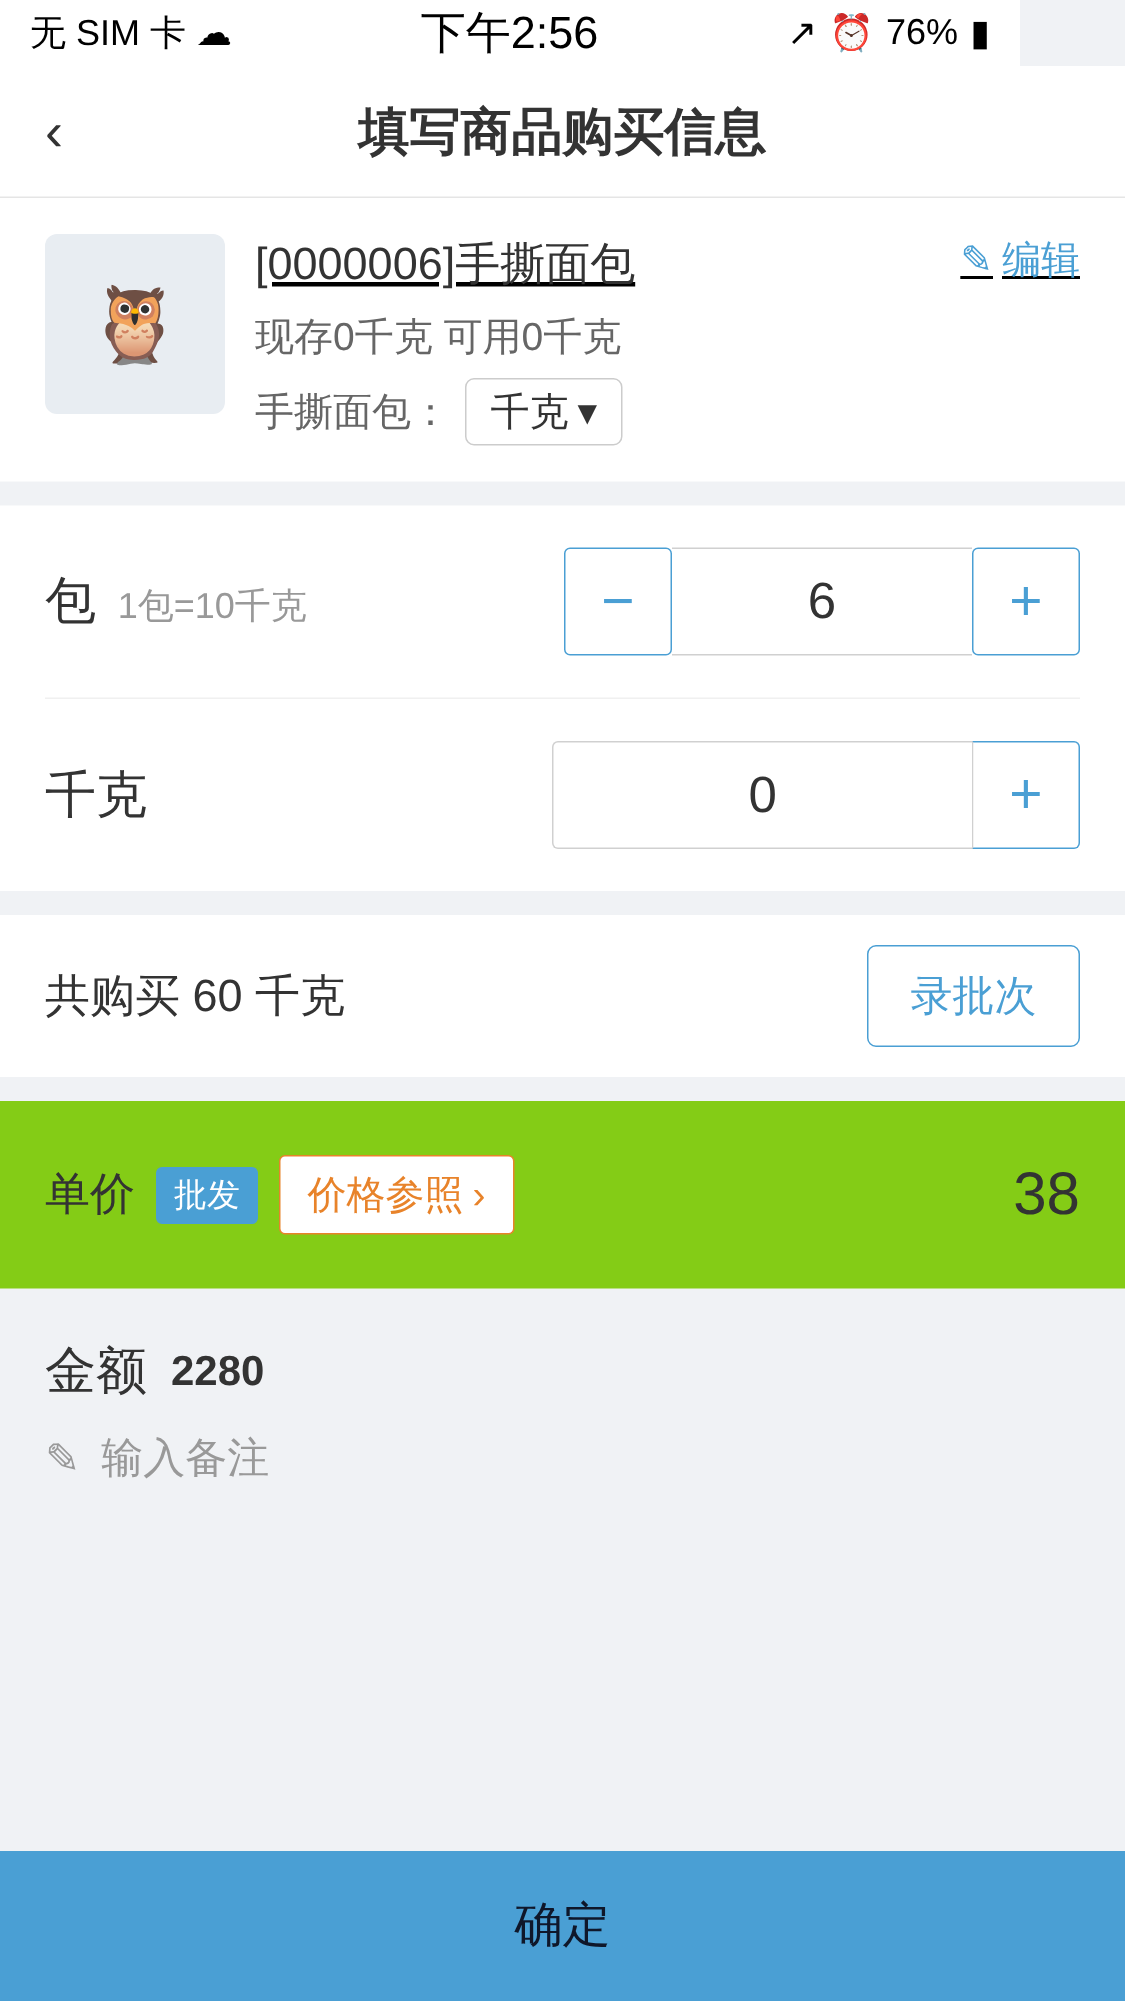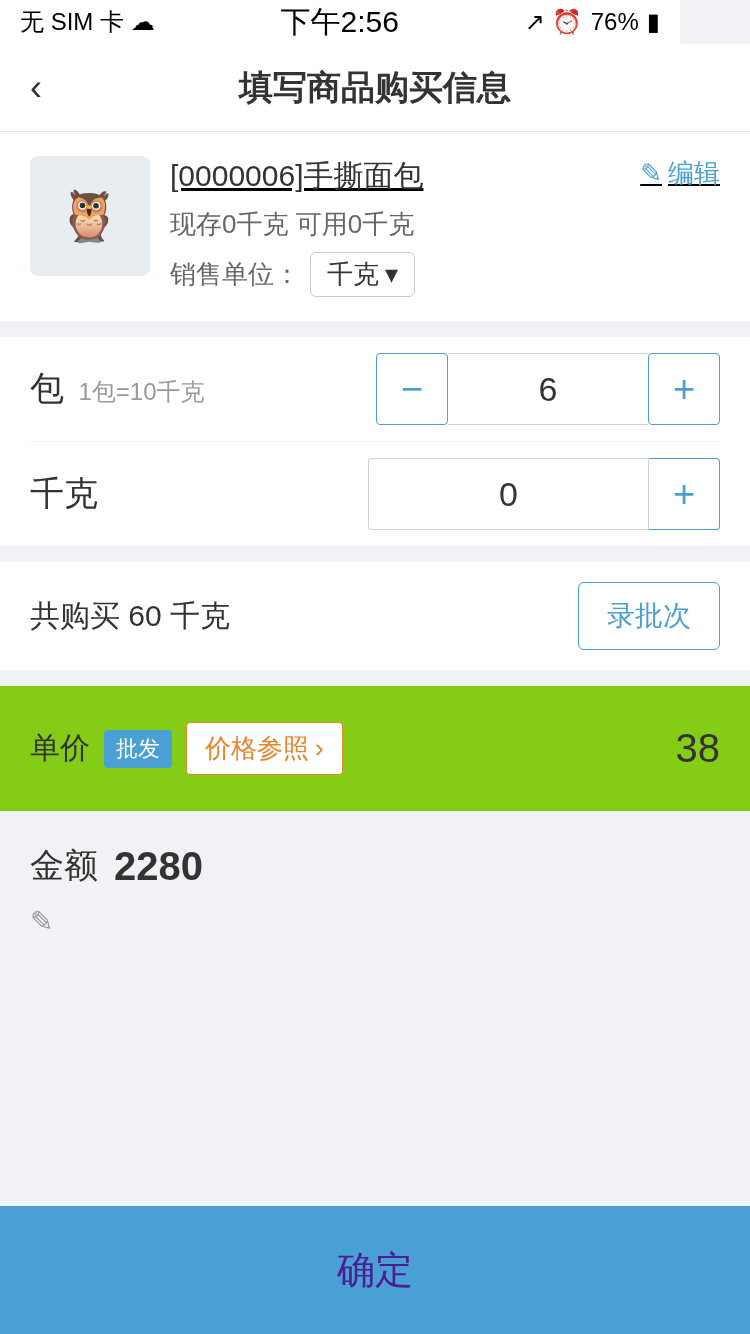--- a/index.html
+++ b/index.html
@@ -102,21 +102,21 @@
     
     .quantity-section {
       background: #fff;
       padding: 0 30px;
       margin-bottom: 16px;
     }
     .quantity-row {
       display: flex;
       align-items: center;
       justify-content: space-between;
-      padding: 16px 0;
+      padding: 28px 0;
       border-bottom: 1px solid #f0f0f0;
     }
     .quantity-row:last-child { border-bottom: none; }
     .quantity-label { font-size: 34px; color: #333; }
     .quantity-hint { font-size: 24px; color: #999; margin-left: 10px; }
     .quantity-controls { display: flex; align-items: center; gap: 0; }
     .qty-btn {
       width: 72px;
       height: 72px;
       border: 1.5px solid #4a9fd4;
@@ -212,40 +212,40 @@
       padding: 28px 30px 0 30px;
       text-align: center;
     }
     .amount-row {
       display: flex;
       align-items: center;
       gap: 16px;
       margin-bottom: 16px;
     }
     .amount-label { font-size: 34px; color: #333; }
-    .amount-value { font-size: 40px; color: #333; font-weight: 600; }
+    .amount-value { font-size: 28px; color: #333; font-weight: 600; }
     .remark-row {
       display: flex;
       align-items: center;
       gap: 14px;
       padding-bottom: 20px;
     }
     .remark-icon { font-size: 28px; color: #999; }
     .remark-text { font-size: 28px; color: #999; }
 
     
     .spacer { flex: 1; background: #f0f2f5; }
 
     
     .confirm-btn {
       width: 750px;
-      height: 128px;
+      height: 100px;
       background: #4a9fd4;
-      color: #4c1d95;
-      font-size: 38px;
+      color: #0f172a;
+      font-size: 32px;
       font-weight: 500;
       border: none;
       cursor: pointer;
       display: flex;
       align-items: center;
       justify-content: center;
       flex-shrink: 0;
     }
   </style>
 </head>
@@ -276,21 +276,21 @@
   <div class="product-info">
     <div class="product-header">
       <span class="product-name">[0000006]手撕面包</span>
       <span class="edit-btn">
         <span>✎</span>
         <span>编辑</span>
       </span>
     </div>
     <div class="product-stock">现存0千克   可用0千克</div>
     <div class="product-unit">
-      <span>销售单位：</span>
+      <span>手撕面包：</span>
       <div class="unit-select">
         <span>千克</span>
         <span>▾</span>
       </div>
     </div>
   </div>
 </div>
 
 <div class="quantity-section">
 
@@ -336,18 +336,19 @@
   <span class="price-value">38</span>
 </div>
 
 <div class="amount-section">
   <div class="amount-row">
     <span class="amount-label">金额</span>
     <span class="amount-value">2280</span>
   </div>
   <div class="remark-row">
     <span class="remark-icon">✎</span>
+    <span class="remark-text">输入备注</span>
   </div>
 </div>
 
 <div class="spacer"></div>
 
 <button class="confirm-btn">确定</button>
 
 </body></html>

